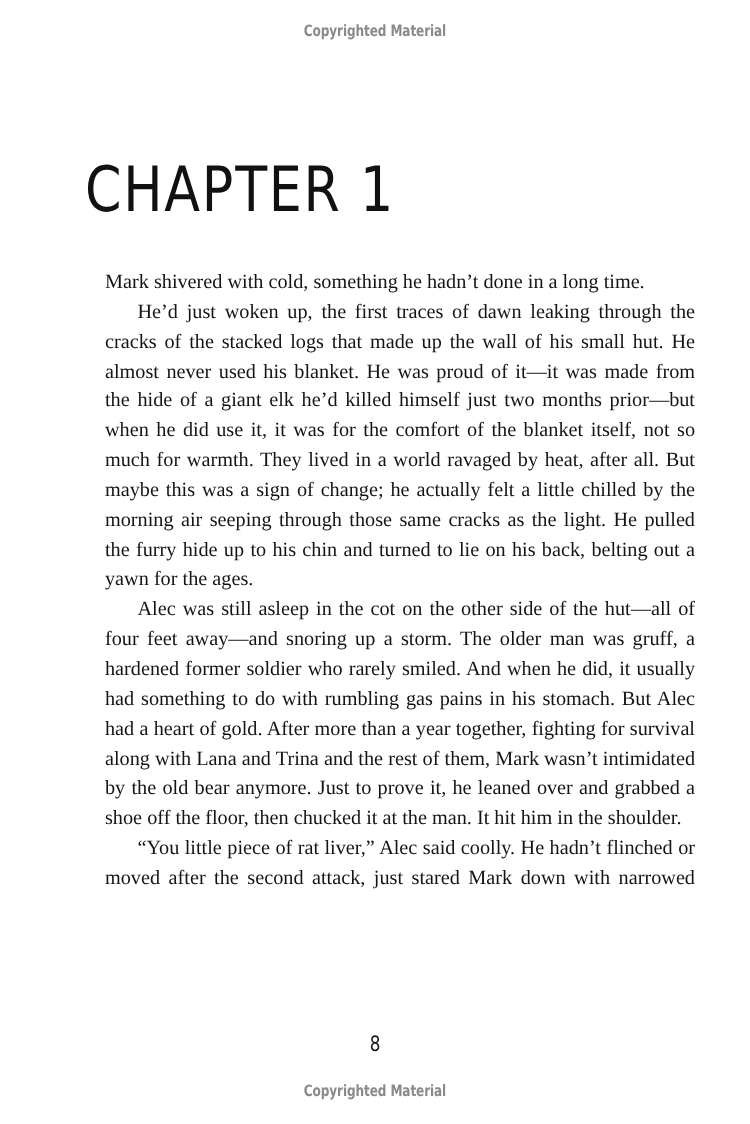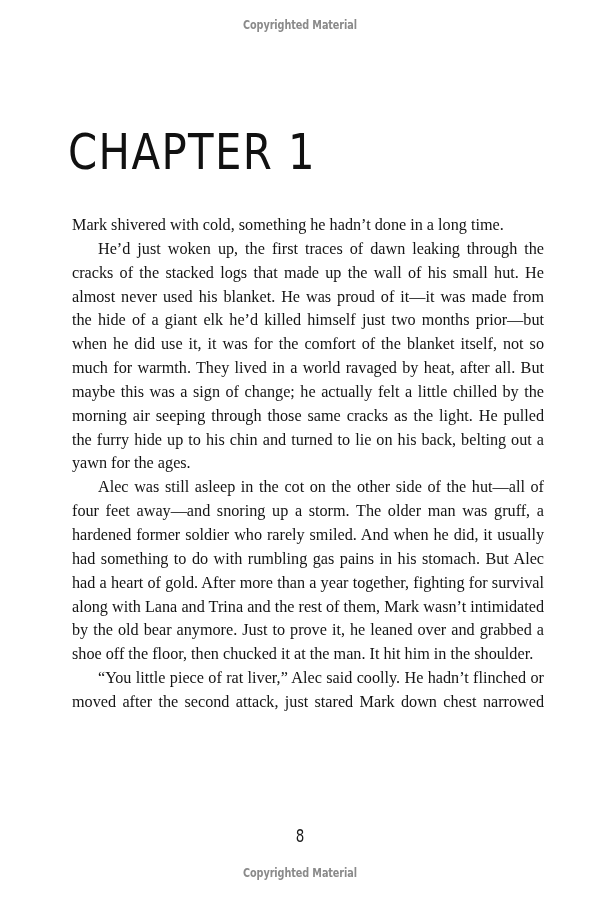--- a/index.html
+++ b/index.html
@@ -54,21 +54,21 @@
     color: #111111;
     line-height: 1.05;
     transform: scaleX(0.93);
     transform-origin: left top;
     white-space: nowrap;
   }
 
   
   .body-text {
     position: absolute;
-    left: 72px;
+    left: 84px;
     top: 214px;
     width: 472px;
   }
   .body-text p {
     margin: 0;
     font-family: "Liberation Serif", "DejaVu Serif", serif;
     font-size: 16.2px;
     line-height: 23.85px;
     text-align: justify;
     text-justify: inter-word;
@@ -109,20 +109,20 @@
 <div class="page">
 
   <div class="watermark watermark-top">Copyrighted Material</div>
 
   <h1 class="chapter-title">CHAPTER 1</h1>
 
   <div class="body-text">
       <p class="">Mark shivered with cold, something he hadn’t done in a long time.</p>
       <p class="indent ">He’d just woken up, the first traces of dawn leaking through the cracks of the stacked logs that made up the wall of his small hut. He almost never used his blanket. He was proud of it—it was made from the hide of a giant elk he’d killed himself just two months prior—but when he did use it, it was for the comfort of the blanket itself, not so much for warmth. They lived in a world ravaged by heat, after all. But maybe this was a sign of change; he actually felt a little chilled by the morning air seeping through those same cracks as the light. He pulled the furry hide up to his chin and turned to lie on his back, belting out a yawn for the ages.</p>
       <p class="indent ">Alec was still asleep in the cot on the other side of the hut—all of four feet away—and snoring up a storm. The older man was gruff, a hardened former soldier who rarely smiled. And when he did, it usually had something to do with rumbling gas pains in his stomach. But Alec had a heart of gold. After more than a year together, fighting for survival along with Lana and Trina and the rest of them, Mark wasn’t intimidated by the old bear anymore. Just to prove it, he leaned over and grabbed a shoe off the floor, then chucked it at the man. It hit him in the shoulder.</p>
-      <p class="indent last-line-justify">“You little piece of rat liver,” Alec said coolly. He hadn’t flinched or moved after the second attack, just stared Mark down chest narrowed</p>
+      <p class="indent last-line-justify">“You little piece of rat liver,” Alec said coolly. He hadn’t flinched or moved after the second attack, just stared Mark down with narrowed</p>
     </div>
 
   <div class="page-number">8</div>
 
   <div class="watermark watermark-bottom">Copyrighted Material</div>
 
 </div>
 
 </body></html>

